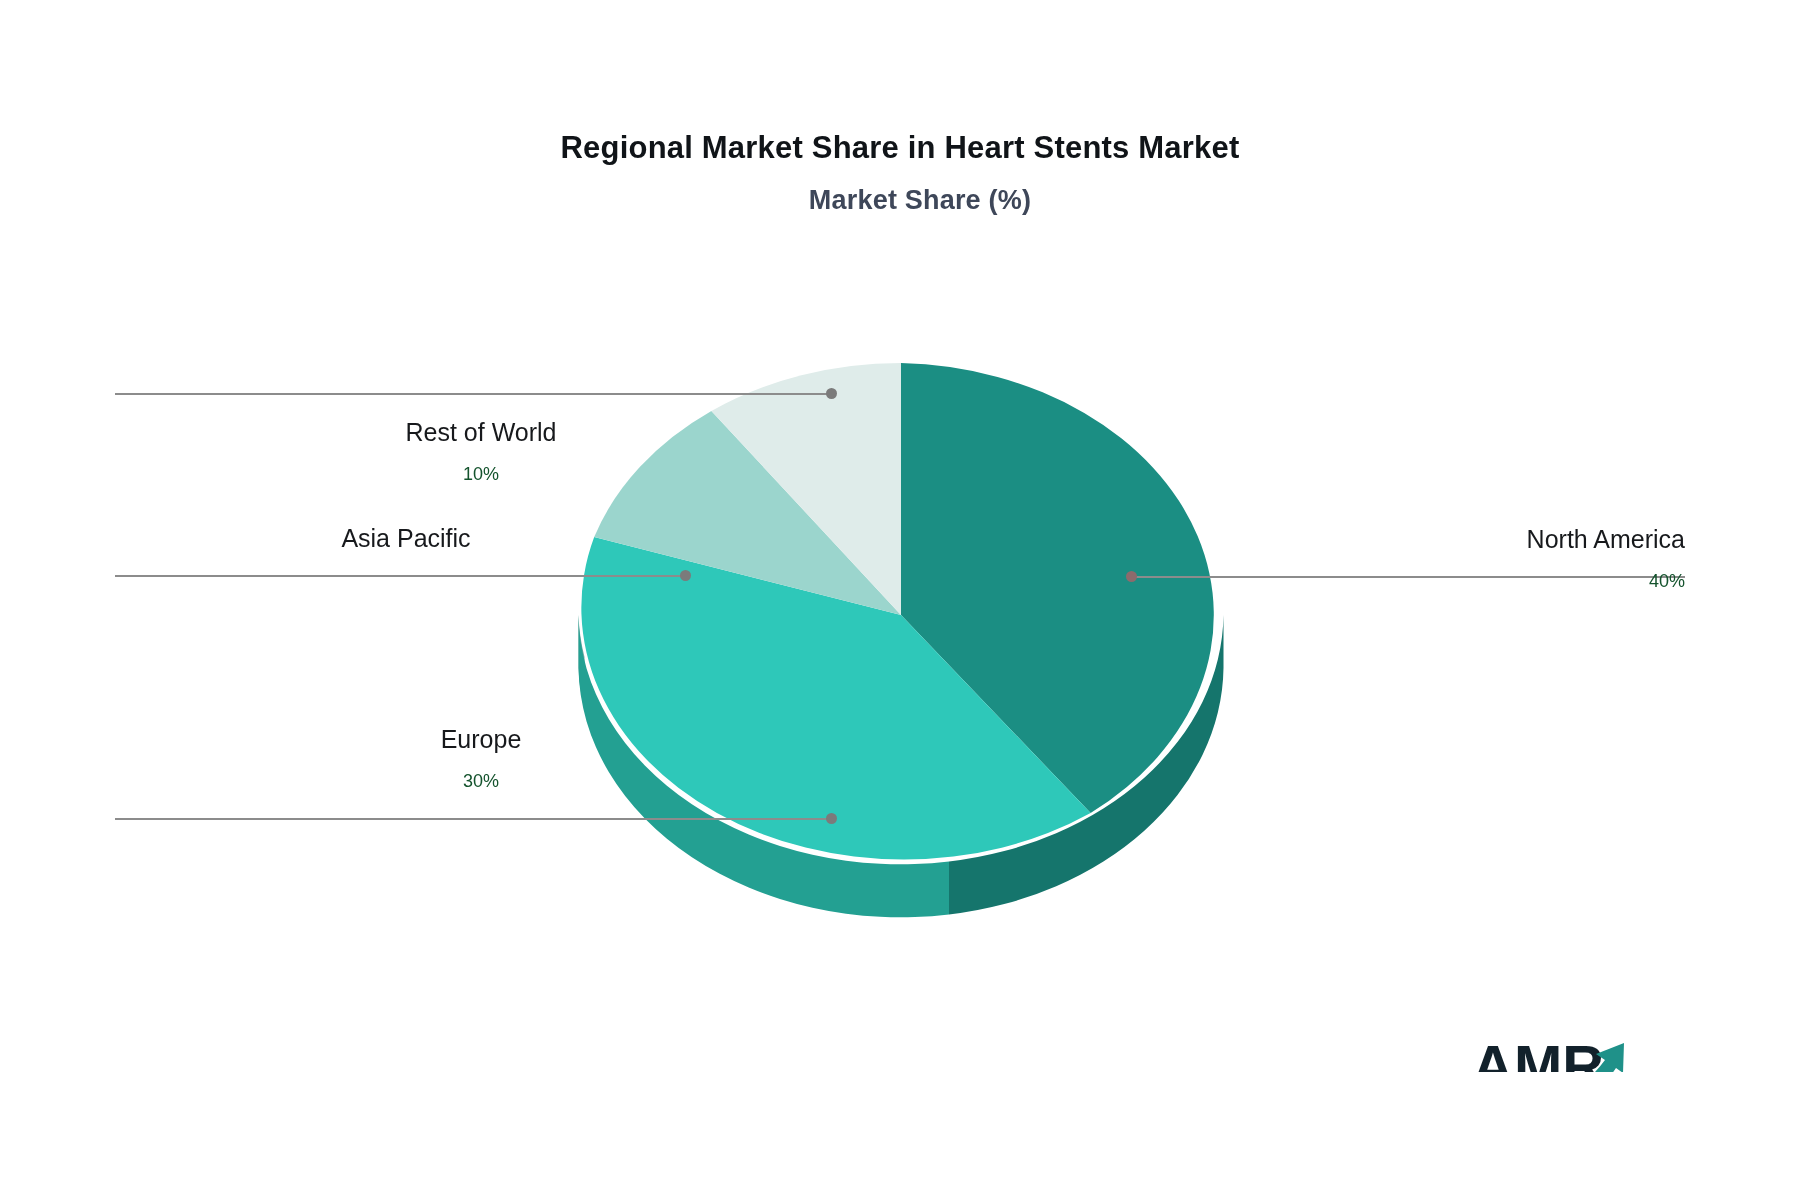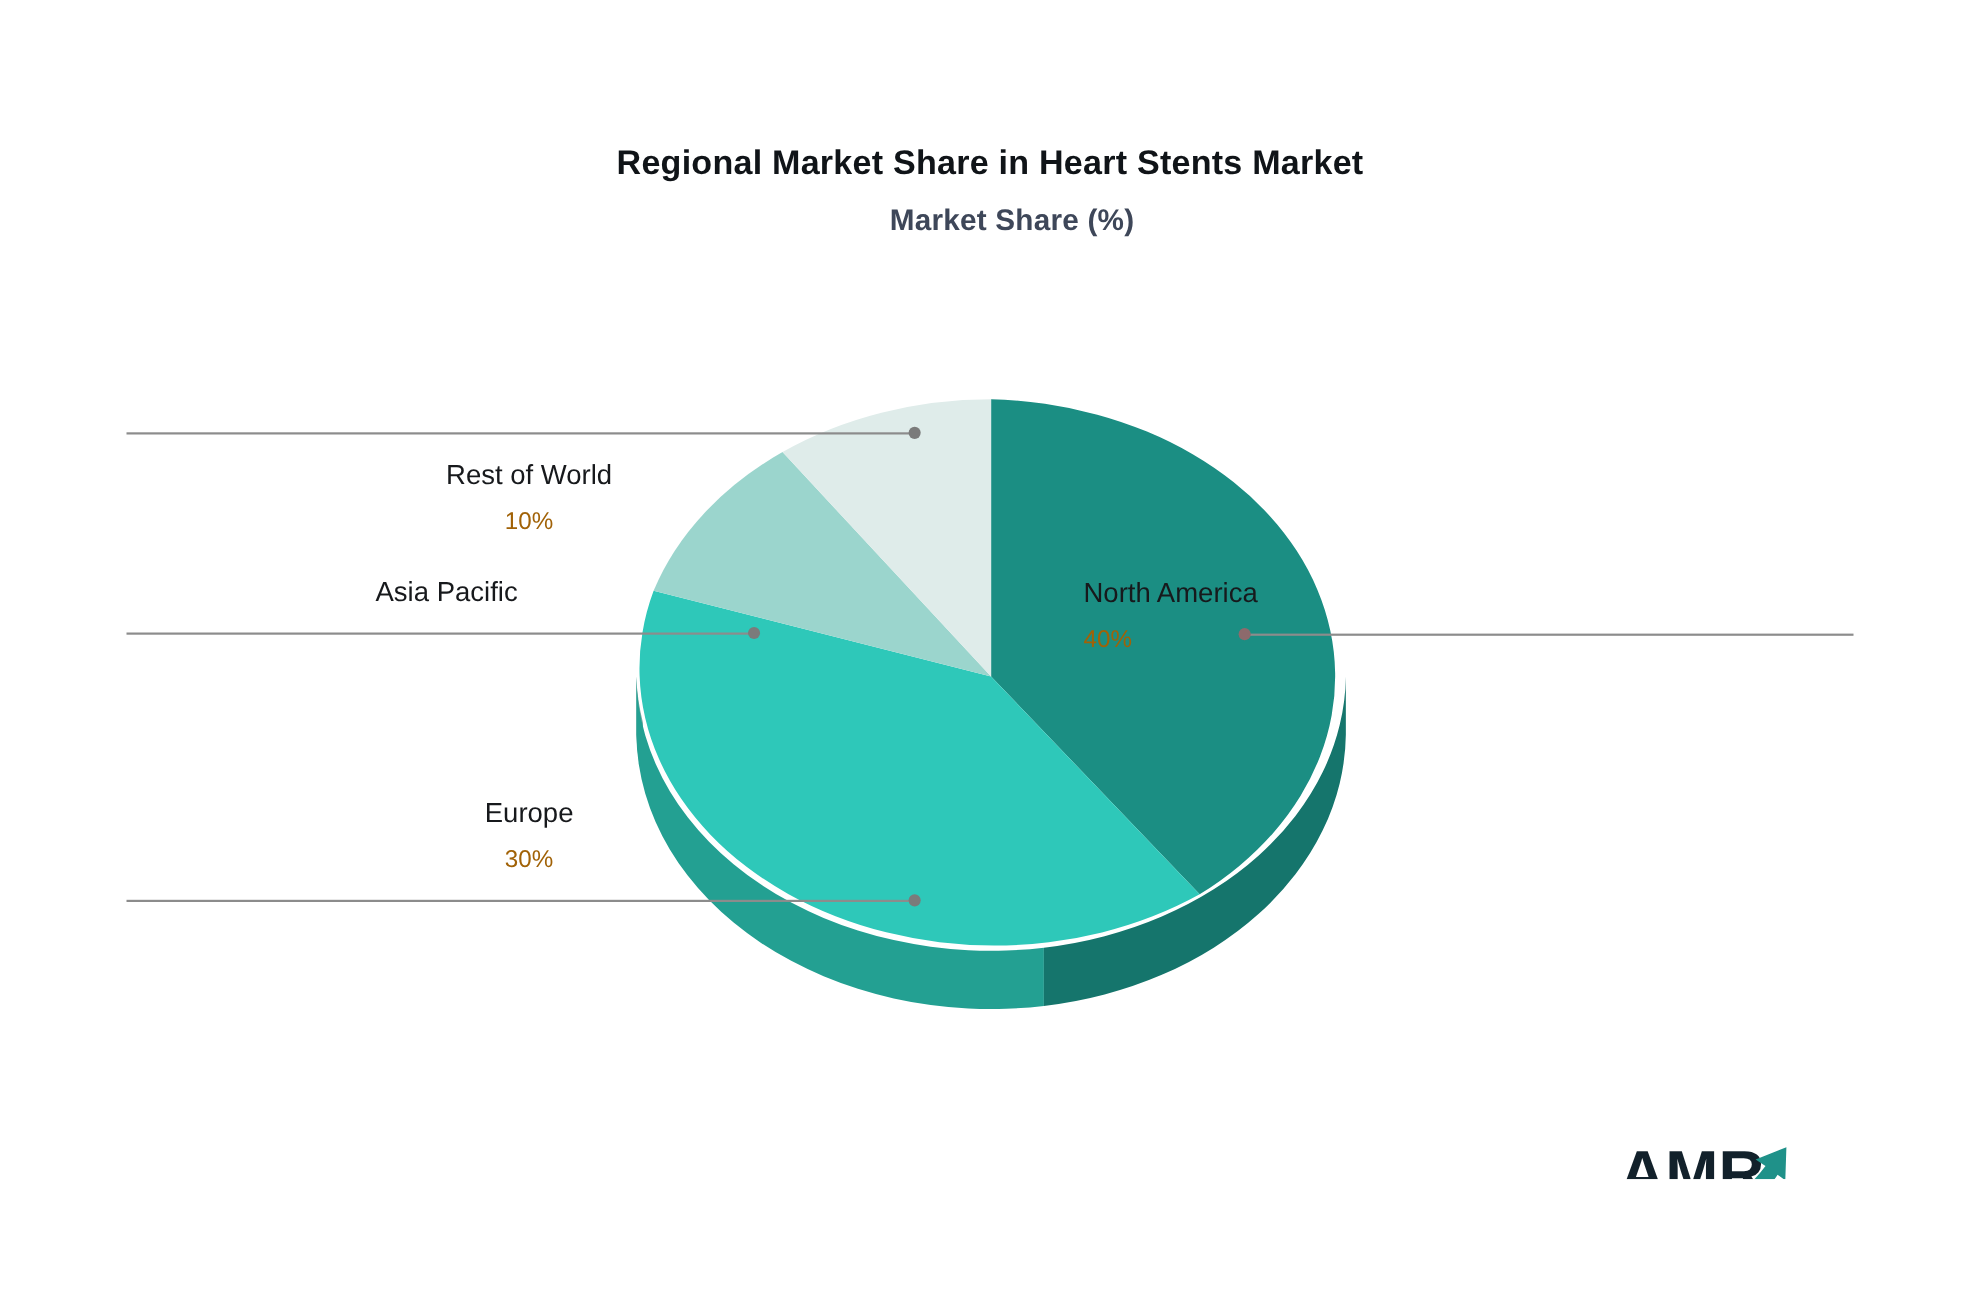--- a/index.html
+++ b/index.html
@@ -81,26 +81,26 @@
     line-height: 30px;
     white-space: nowrap;
   }
   .callout .cl-rule {
     height: 0;
     border-top: 2px solid #8c8c8c;
     margin-top: 5px;
     margin-bottom: 5px;
   }
   .callout .cl-value {
-    font-size: 22px;
-    color: #a16207;
+    font-size: 18px;
+    color: #14532d;
     line-height: 30px;
     white-space: nowrap;
   }
-  .callout.align-right { }
+  .callout.align-right { text-align: right; }
   .callout.align-left  { text-align: center; }
 
   
   #amr-logo {
     position: absolute;
     left: 1472px;
     top: 1032px;
     width: 180px;
     height: 78px;
   }

